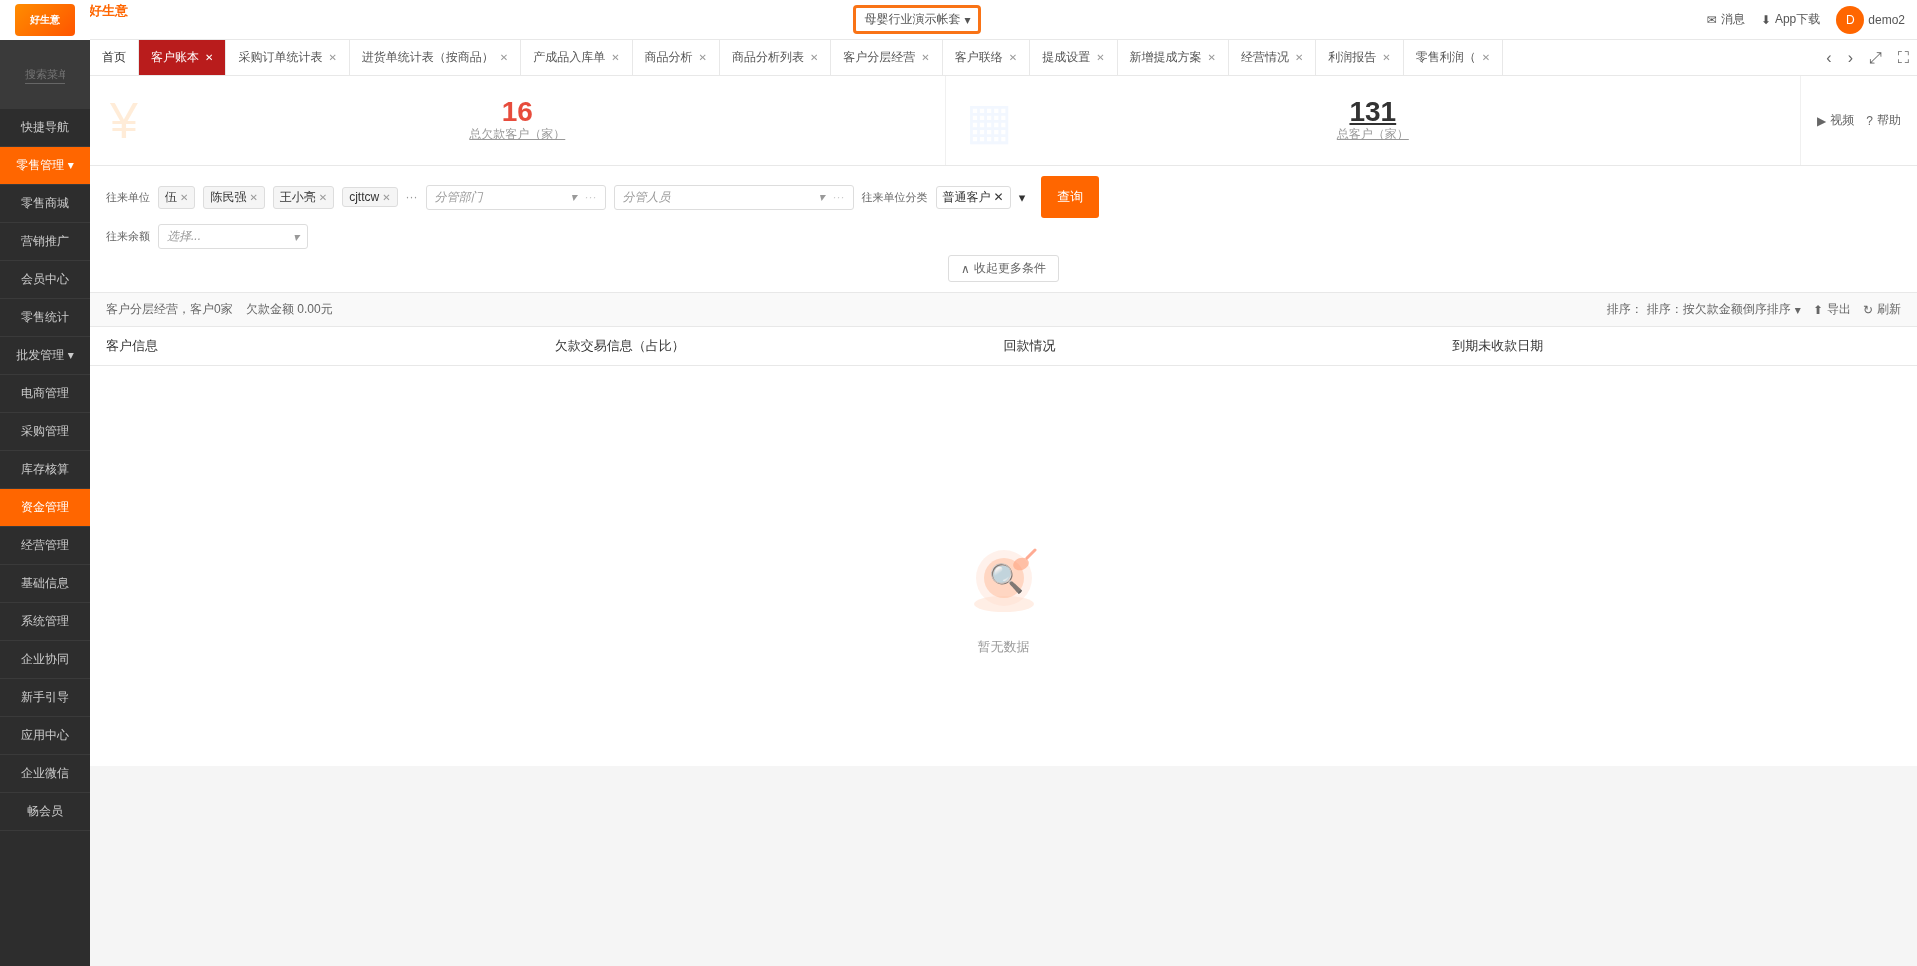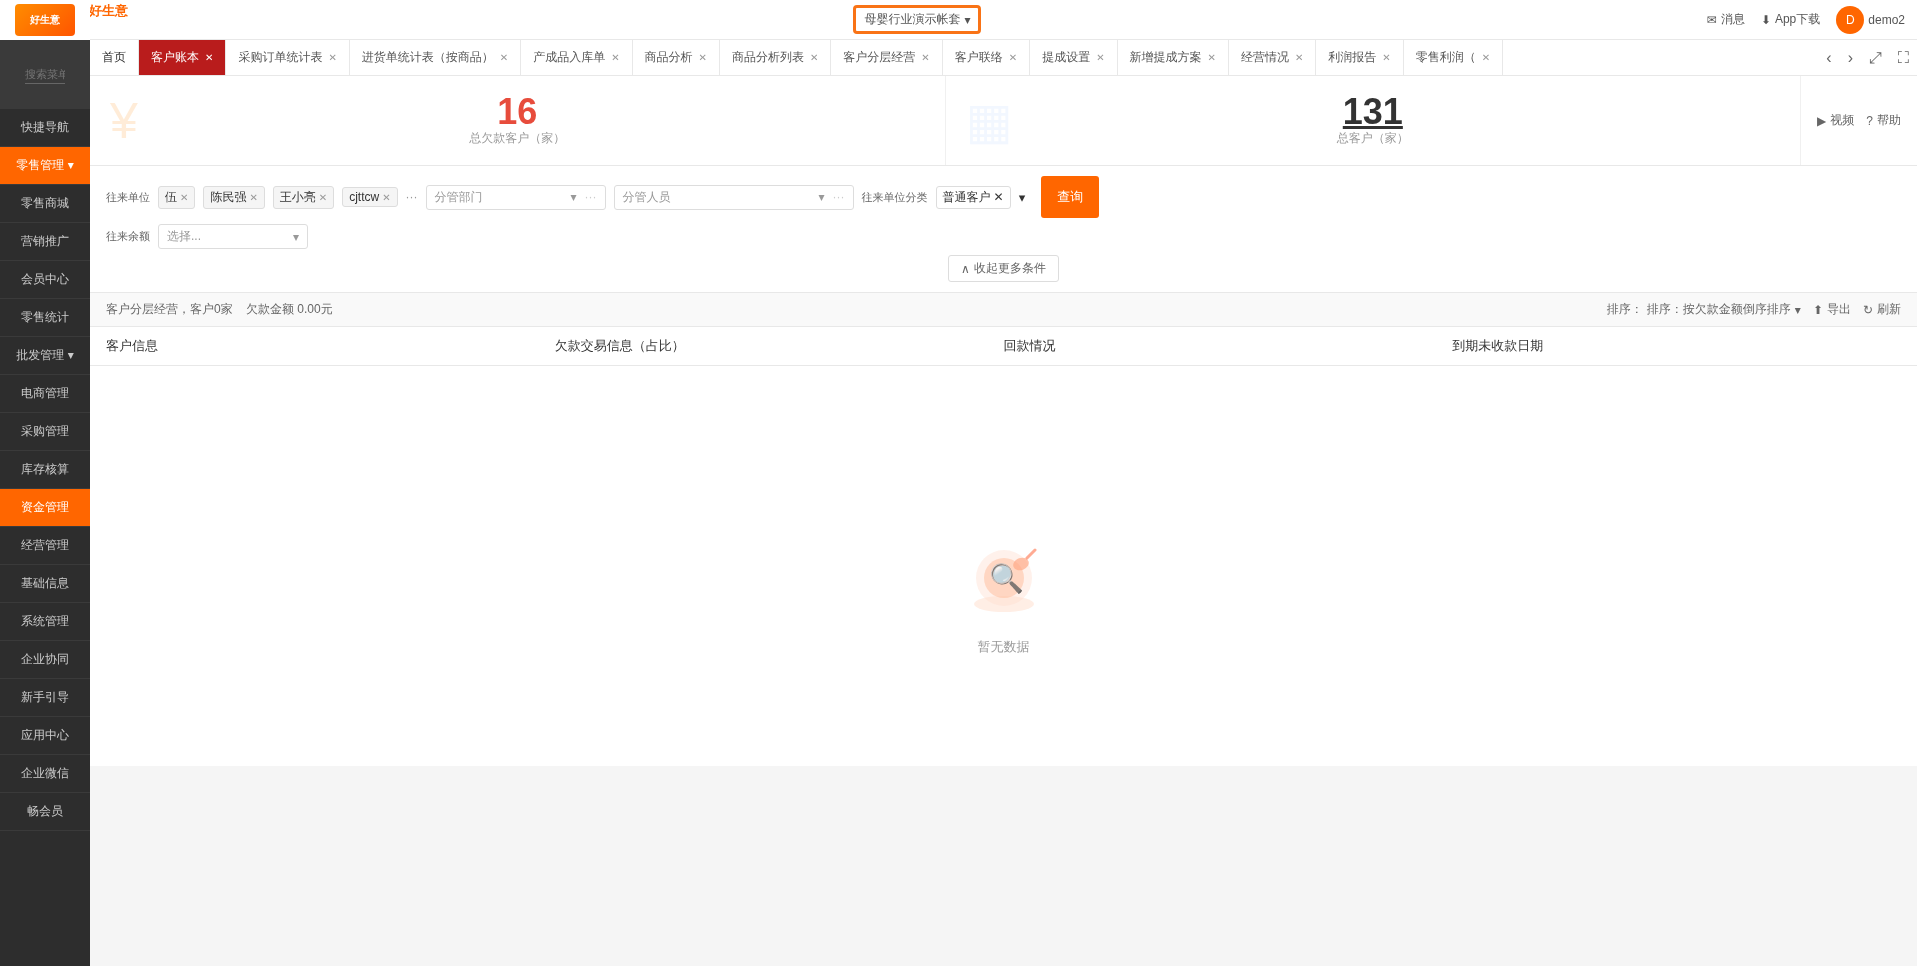--- a/index.html
+++ b/index.html
@@ -140,30 +140,31 @@
       height: 100%;
     }
     .stat-item:last-child { border-right: none; }
     .stat-bg-icon {
       position: absolute;
       left: 20px; top: 50%; transform: translateY(-50%);
       opacity: 0.15;
       font-size: 50px;
     }
     .stat-value {
-      font-size: 36px;
+      font-size: 28px;
       font-weight: bold;
       line-height: 1;
     }
     .stat-value.red { color: #e74c3c; }
     .stat-value.dark { color: #333; text-decoration: underline; }
     .stat-label {
       font-size: 12px;
       color: #999;
       margin-top: 0;
+      text-decoration: underline;
     }
     .stats-action { display: flex; align-items: center; gap: 4px; cursor: pointer; font-size: 12px; color: #666; }
 
     
     .filter-bar {
       background: #fff;
       padding: 10px 16px;
       border-bottom: 1px solid #e8e8e8;
     }
     .filter-row { display: flex; align-items: center; gap: 8px; margin-bottom: 6px; flex-wrap: wrap; }
@@ -171,21 +172,21 @@
     .filter-tag {
       display: inline-flex; align-items: center; gap: 3px;
       background: #f5f5f5; border: 1px solid #ddd; border-radius: 3px;
       padding: 2px 6px; font-size: 12px; color: #333; cursor: pointer;
     }
     .filter-tag .x { color: #999; font-size: 10px; cursor: pointer; }
     .filter-more { color: #999; font-size: 12px; cursor: pointer; }
     .filter-select {
       display: flex; align-items: center; gap: 4px;
       border: 1px solid #ddd; border-radius: 3px;
-      padding: 3px 8px; min-width: 180px; font-size: 12px; color: #999; cursor: pointer;
+      padding: 3px 8px; min-width: 180px; font-size: 12px; color: #999; cursor: pointer; font-style: italic;
     }
     .filter-select-wide { min-width: 240px; }
     .filter-select .arrow { margin-left: auto; color: #999; }
     .filter-more-tag {
       display: inline-flex; align-items: center; gap: 3px;
       background: #fff; border: 1px solid #ddd; border-radius: 3px;
       padding: 2px 6px; font-size: 12px; color: #333;
     }
     .collapse-btn {
       display: flex; align-items: center; justify-content: center; gap: 4px;

